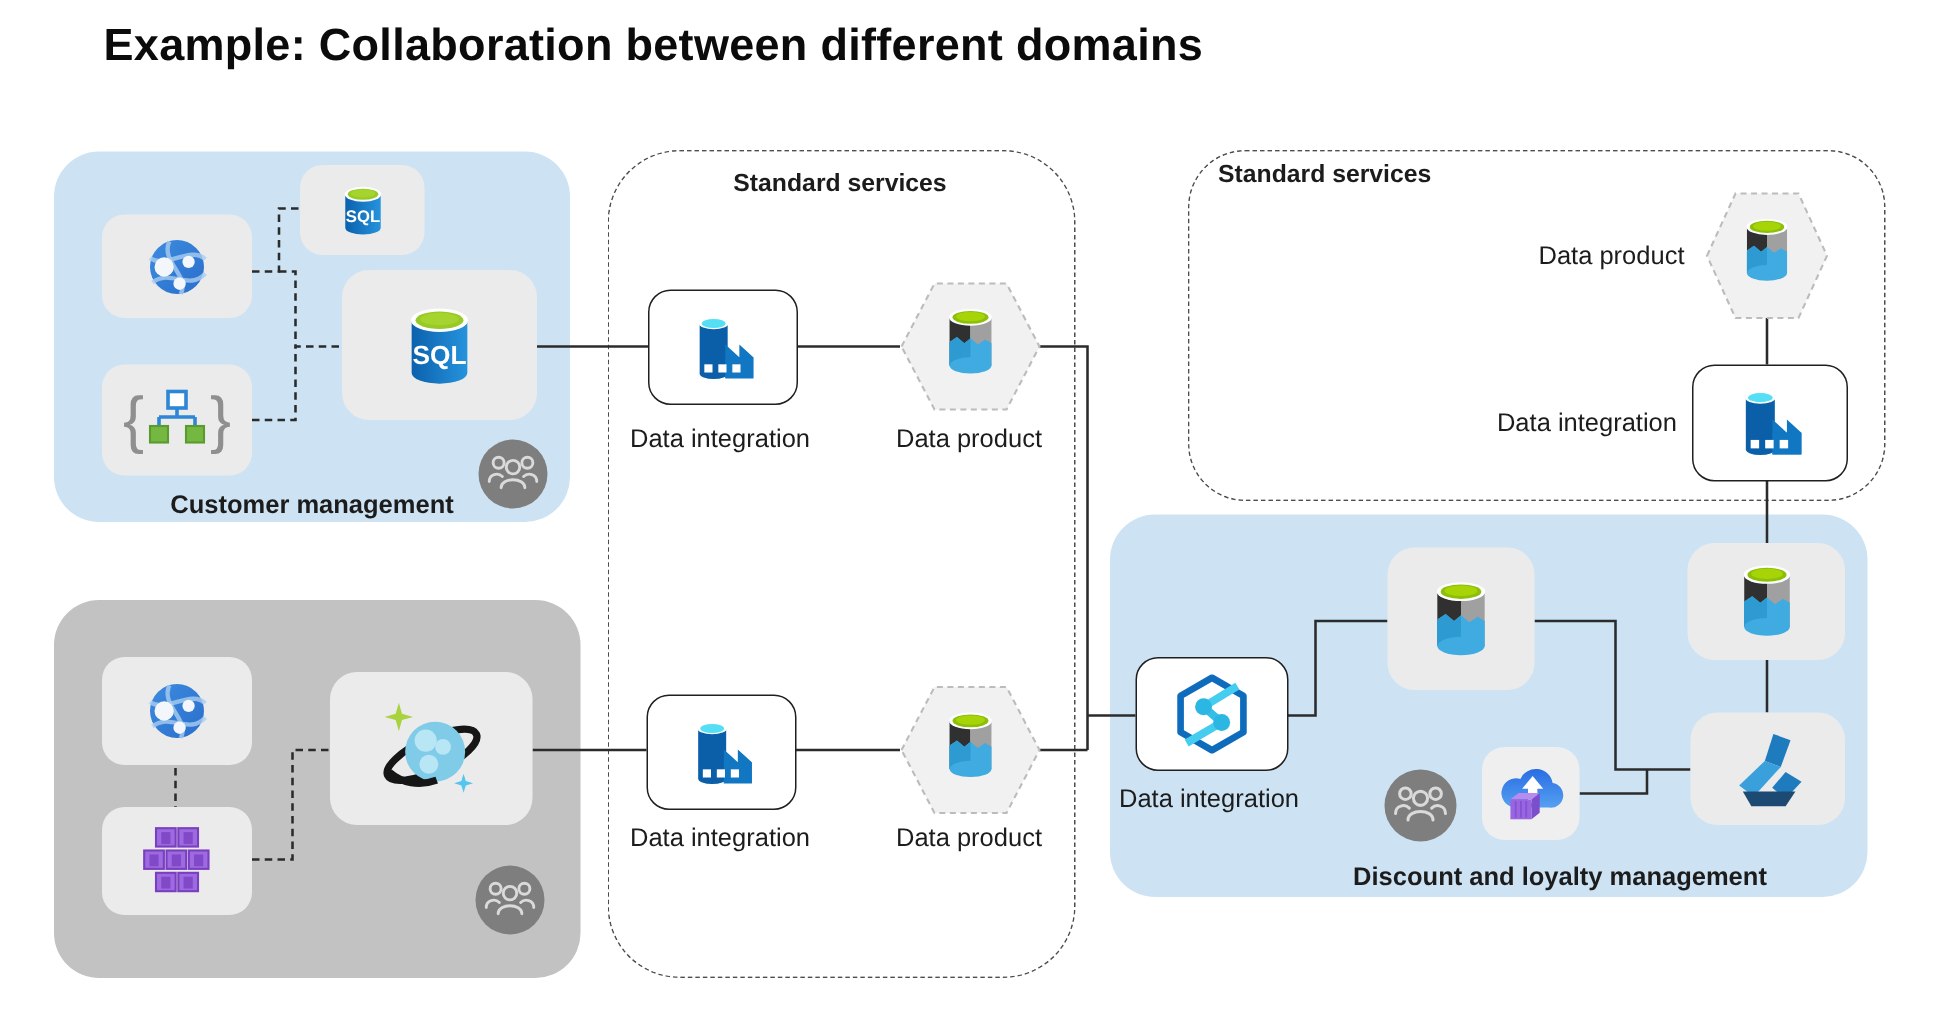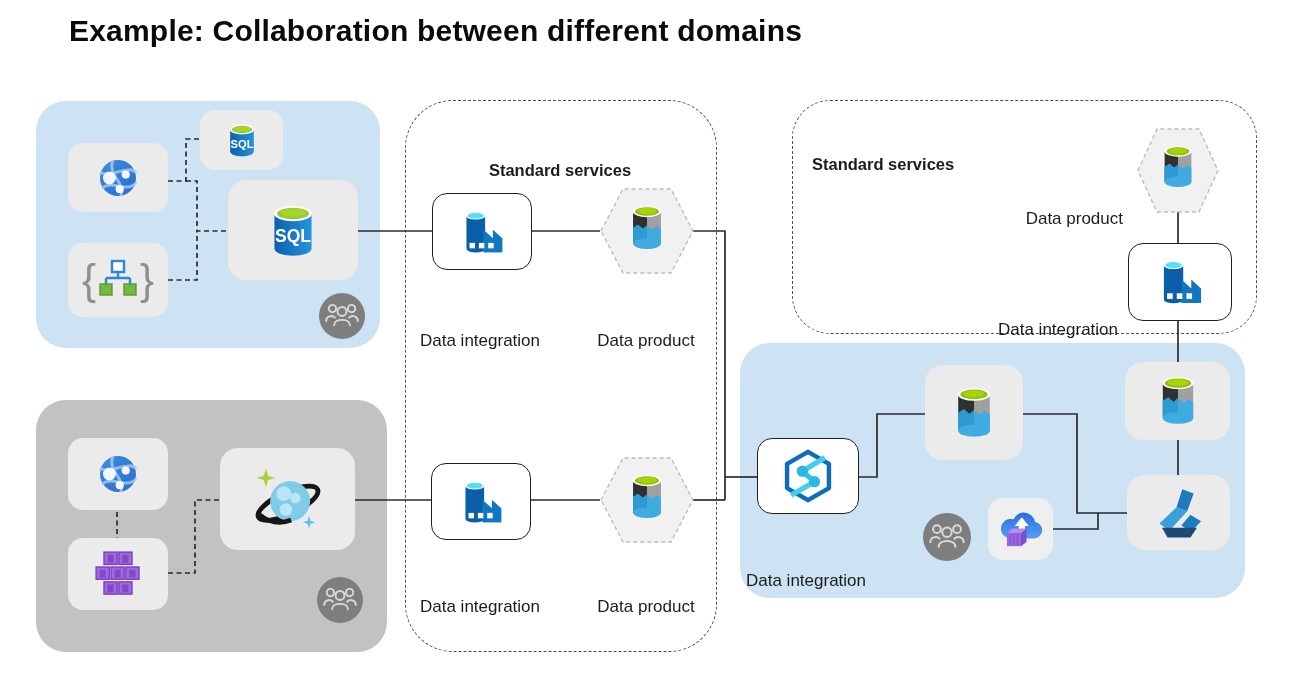--- a/index.html
+++ b/index.html
@@ -6,21 +6,21 @@
   body{font-family:"Liberation Sans",sans-serif;color:#1c1c1c;}
   .canvas{position:relative;width:1294px;height:682px;background:#fff;overflow:hidden;}
   .title{position:absolute;left:33px;top:14px;font-size:30px;font-weight:700;color:#0b0b0b;letter-spacing:.2px;margin-left:36px;}
   .domain{position:absolute;border-radius:30px;}
   .blue{background:#cde3f4;}
   .gray{background:#c2c2c2;}
   .dashedbox{position:absolute;border:1.6px dashed #4d4d4d;background:#fff;}
   .tile{position:absolute;background:#ebebeb;border-radius:15px;display:flex;align-items:center;justify-content:center;}
   .wbox{position:absolute;background:#fff;border:1.7px solid #1f1f1f;border-radius:15px;display:flex;align-items:center;justify-content:center;}
   .people{position:absolute;background:#7e7e7e;border-radius:50%;display:flex;align-items:center;justify-content:center;}
-  .lbl{position:absolute;font-size:17px;color:#1c1c1c;margin-top:48px;}
+  .lbl{position:absolute;font-size:17px;color:#1c1c1c;}
   .b{font-weight:700;}
   .ctr{text-align:center;}
   .rgt{text-align:right;}
   svg.abs{position:absolute;}
   .overlay{position:absolute;left:0;top:0;pointer-events:none;}
 </style>
 </head>
 <body>
 
 <div class="canvas">
@@ -212,20 +212,21 @@
       </g>
       <rect x="18" y="28" width="12" height="11" fill="#74b841" stroke="#5a9a2e" stroke-width="1.4"></rect>
       <rect x="42" y="28" width="12" height="11" fill="#74b841" stroke="#5a9a2e" stroke-width="1.4"></rect>
     </svg>
   </div>
   <div class="people" style="left:319px;top:293px;width:46px;height:46px;">
     <svg width="40" height="40">
         <use href="#sym-people"></use>
       </svg>
   </div>
+  <div class="lbl b ctr" style="left:58px;top:327px;width:300px;">Customer management</div>
 
   <div class="tile" style="left:68px;top:438px;width:100px;height:72px;">
     <svg width="48" height="48">
         <use href="#sym-globe"></use>
       </svg>
   </div>
   <div class="tile" style="left:68px;top:538px;width:100px;height:72px;">
     <svg width="56" height="56">
         <use href="#sym-fabric"></use>
       </svg>
@@ -317,14 +318,15 @@
   <div class="people" style="left:923px;top:513px;width:48px;height:48px;">
     <svg width="42" height="42">
         <use href="#sym-people"></use>
       </svg>
   </div>
   <div class="tile" style="left:988px;top:498px;width:65px;height:62px;background:#efefef;">
     <svg width="50" height="50">
         <use href="#sym-upload"></use>
       </svg>
   </div>
+  <div class="lbl b ctr" style="left:890px;top:575px;width:300px;">Discount and loyalty management</div>
 
 </div>
 
 </body></html>

